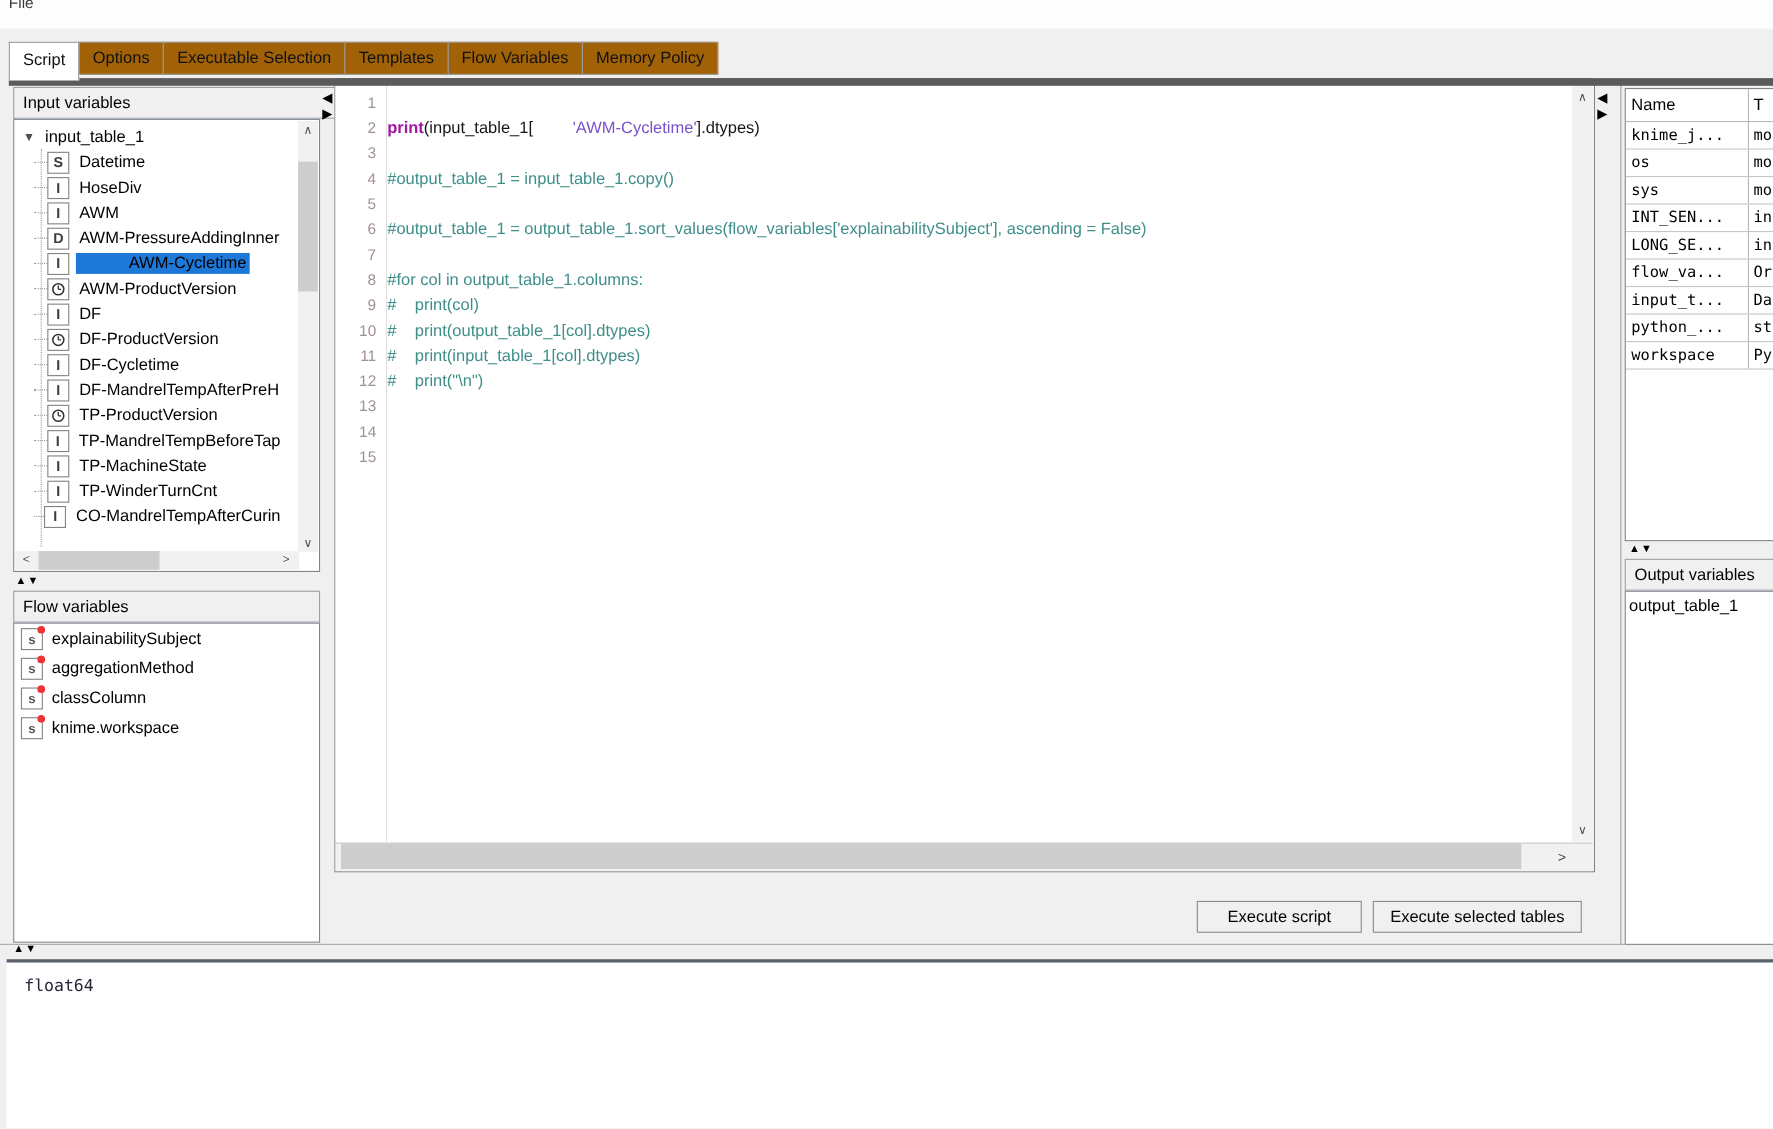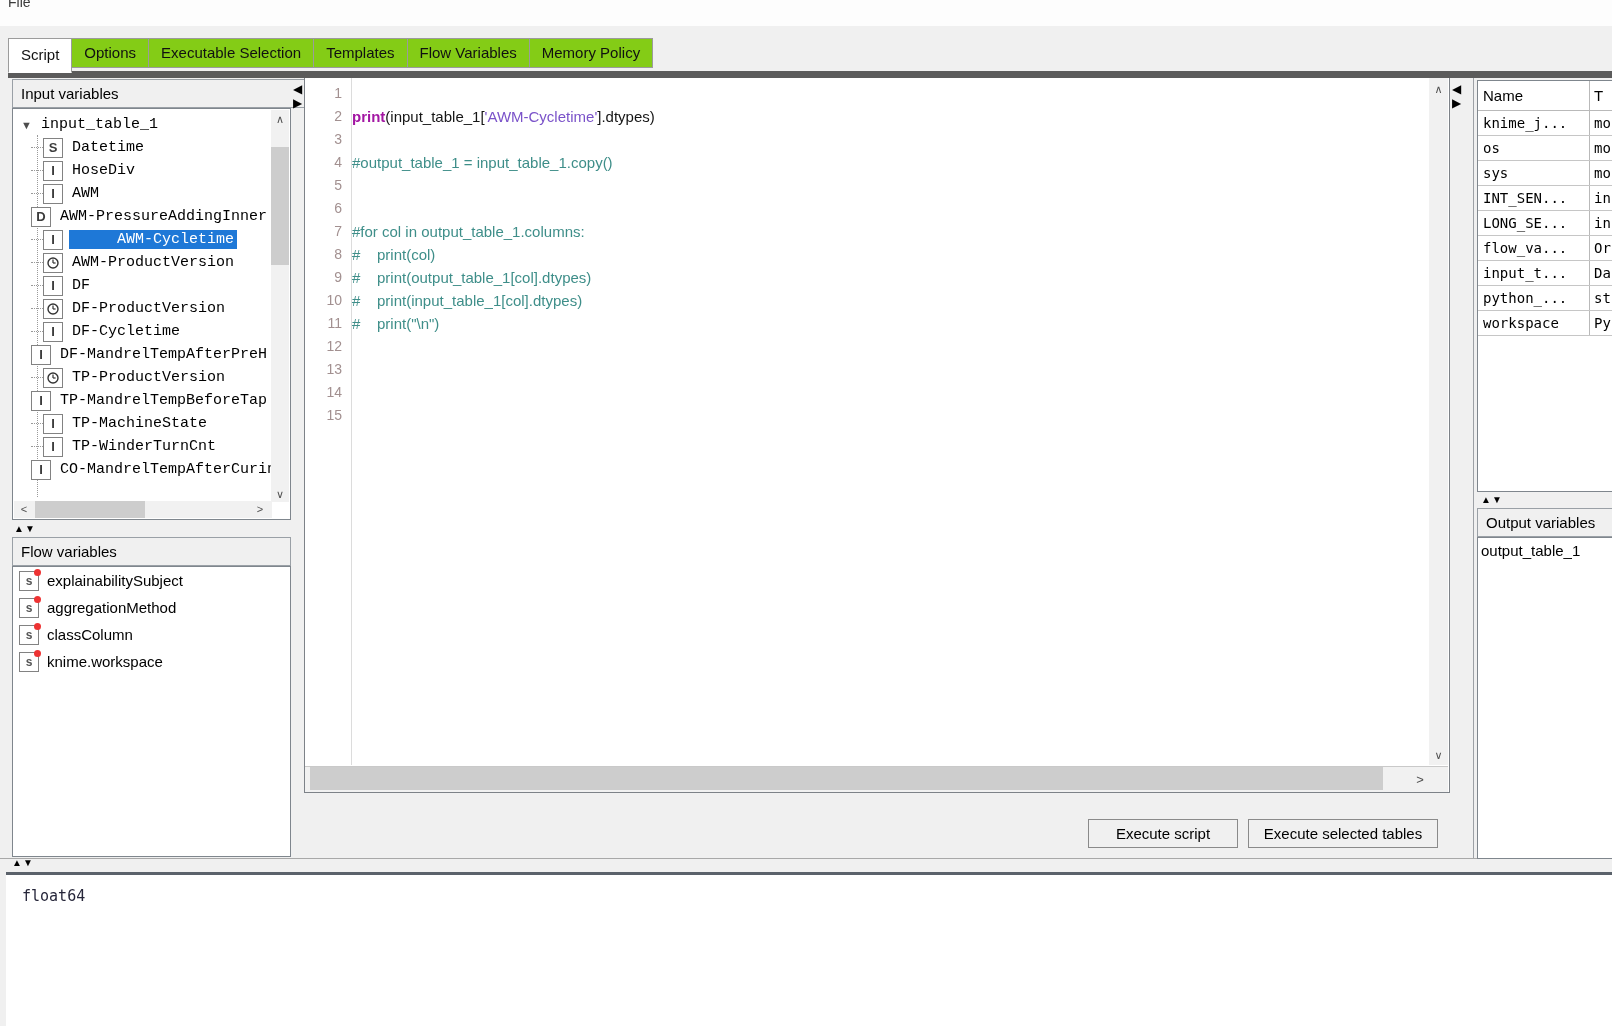--- a/index.html
+++ b/index.html
@@ -5,42 +5,42 @@
   html,body{margin:0;padding:0;}
   body{width:1612px;height:1026px;position:relative;background:#f0f0f0;
        font-family:"Liberation Sans",sans-serif;color:#000;overflow:hidden;}
   .abs{position:absolute;}
   .mono{font-family:"DejaVu Sans Mono",monospace;}
 
   
   #menubar{left:0;top:0;width:1612px;height:26px;background:#fdfdfd;}
   #file-menu{left:8px;top:-6px;font-size:14px;color:#3a3a3a;}
   #tabbar{left:8px;top:38px;height:34px;display:flex;z-index:6;}
-  .tab{height:28px;line-height:28px;padding:0 12px;background:#84cc16;border:1px solid #9b9b9b;
+  .tab{height:28px;line-height:28px;padding:0 12px;background:#a16207;border:1px solid #9b9b9b;
        margin-right:-1px;font-size:15px;color:#111;position:relative;}
   .tab.active{background:#fff;height:33px;line-height:31px;z-index:7;border-bottom:1px solid #fff;}
 
   
   #topbar{left:8px;top:71px;width:1604px;height:7px;background:#5b5b5b;z-index:2;}
 
   .hdr{background:#f0f0f0;border:1px solid #9aa0a6;font-size:15px;display:flex;align-items:center;
        padding-left:8px;box-sizing:border-box;}
   .whitebox{background:#fff;border:1px solid #7f868d;box-sizing:border-box;}
 
   
   #input-hdr{left:12px;top:79px;width:334px;height:29px;}
   #tree-box{left:12px;top:108px;width:279px;height:412px;overflow:hidden;}
   #tree-rows{position:absolute;left:0;top:4px;width:245px;}
   .tree-row{height:23px;display:flex;align-items:center;white-space:nowrap;font-size:15px;position:relative;}
   .tree-root-tri{font-size:11px;color:#4d4d4d;margin:0 6px 0 8px;}
   .tree-stub{width:12px;height:1px;border-top:1px dotted #9a9a9a;margin-left:18px;}
   .type-box{width:18px;height:18px;border:1px solid #828282;background:#fff;display:flex;align-items:center;
             justify-content:center;font-weight:bold;font-size:13px;color:#3c3c3c;margin-right:6px;flex:none;position:relative;}
-  .tree-label{padding:1px 3px;font-family:Liberation Mono, monospace;}
-  .tree-label.sel{background:var(--sel);color:#ffffff;padding-left:48px;}
+  .tree-label{padding:1px 3px;}
+  .tree-label.sel{background:var(--sel);color:#000000;padding-left:48px;}
   #tree-vline{position:absolute;left:24px;top:26px;width:1px;height:362px;border-left:1px dotted #9a9a9a;}
 
   
   .sb-track{background:#f1f1f1;position:absolute;}
   .sb-thumb{background:#cdcdcd;position:absolute;}
   .sb-arrow{position:absolute;color:#505050;font-size:11px;line-height:1;display:flex;
             align-items:center;justify-content:center;}
 
   .splitgrip{font-size:10px;color:#000;letter-spacing:1px;line-height:1;}
 
@@ -54,21 +54,21 @@
 
   
   #editor-frame{left:304px;top:71px;width:1146px;height:722px;border:1px solid #7d8288;background:#fff;box-sizing:border-box;}
   #gutter{left:305px;top:78px;width:47px;height:687px;background:#fff;border-right:1px solid #dcdcdc;box-sizing:border-box;}
   #code-area{left:352px;top:78px;width:1077px;height:687px;overflow:hidden;background:#fff;}
   .code-row{height:23px;line-height:23px;white-space:pre;font-size:15px;}
   .code-row.current{background:var(--linehl);}
   .gut-row{height:23px;line-height:23px;text-align:right;padding-right:9px;font-size:14px;color:#a29090;}
   .seg-comment{color:var(--comment);}
   .seg-keyword{color:var(--keyword);font-weight:bold;}
-  .seg-string{color:var(--string);}
+  .seg-string{color:var(--string);margin-left:36px;}
   .seg-plain{color:#151515;}
   #gutter-rows,#code-rows{padding-top:4px;}
 
   
   .btn{background:#f0f0f0;border:1px solid #8a8a8a;font-size:15px;display:flex;align-items:center;
        justify-content:center;box-sizing:border-box;}
 
   
   #ws-table{left:1477px;top:80px;width:160px;height:412px;background:#fff;border:1px solid #7f868d;box-sizing:border-box;overflow:hidden;}
   .ws-hrow{height:29px;display:flex;border-bottom:1px solid #b9b9b9;font-size:15px;}
@@ -264,20 +264,21 @@
       <div class="gut-row">15</div>
     </div>
   </div>
 <div class="abs" id="code-area">
     <div id="code-rows">
       <div class="code-row">&nbsp;</div>
       <div class="code-row"><span class="seg-keyword">print</span><span class="seg-plain">(input_table_1[</span><span class="seg-string">'AWM-Cycletime'</span><span class="seg-plain">].dtypes)</span></div>
       <div class="code-row">&nbsp;</div>
       <div class="code-row"><span class="seg-comment">#output_table_1 = input_table_1.copy()</span></div>
       <div class="code-row">&nbsp;</div>
+      <div class="code-row"><span class="seg-comment">#output_table_1 = output_table_1.sort_values(flow_variables['explainabilitySubject'], ascending = False)</span></div>
       <div class="code-row">&nbsp;</div>
       <div class="code-row"><span class="seg-comment">#for col in output_table_1.columns:</span></div>
       <div class="code-row"><span class="seg-comment">#    print(col)</span></div>
       <div class="code-row"><span class="seg-comment">#    print(output_table_1[col].dtypes)</span></div>
       <div class="code-row"><span class="seg-comment">#    print(input_table_1[col].dtypes)</span></div>
       <div class="code-row"><span class="seg-comment">#    print("\n")</span></div>
     </div>
   </div>
 
 <div class="abs sb-track" style="left:1429px;top:78px;width:19px;height:687px;"></div>

